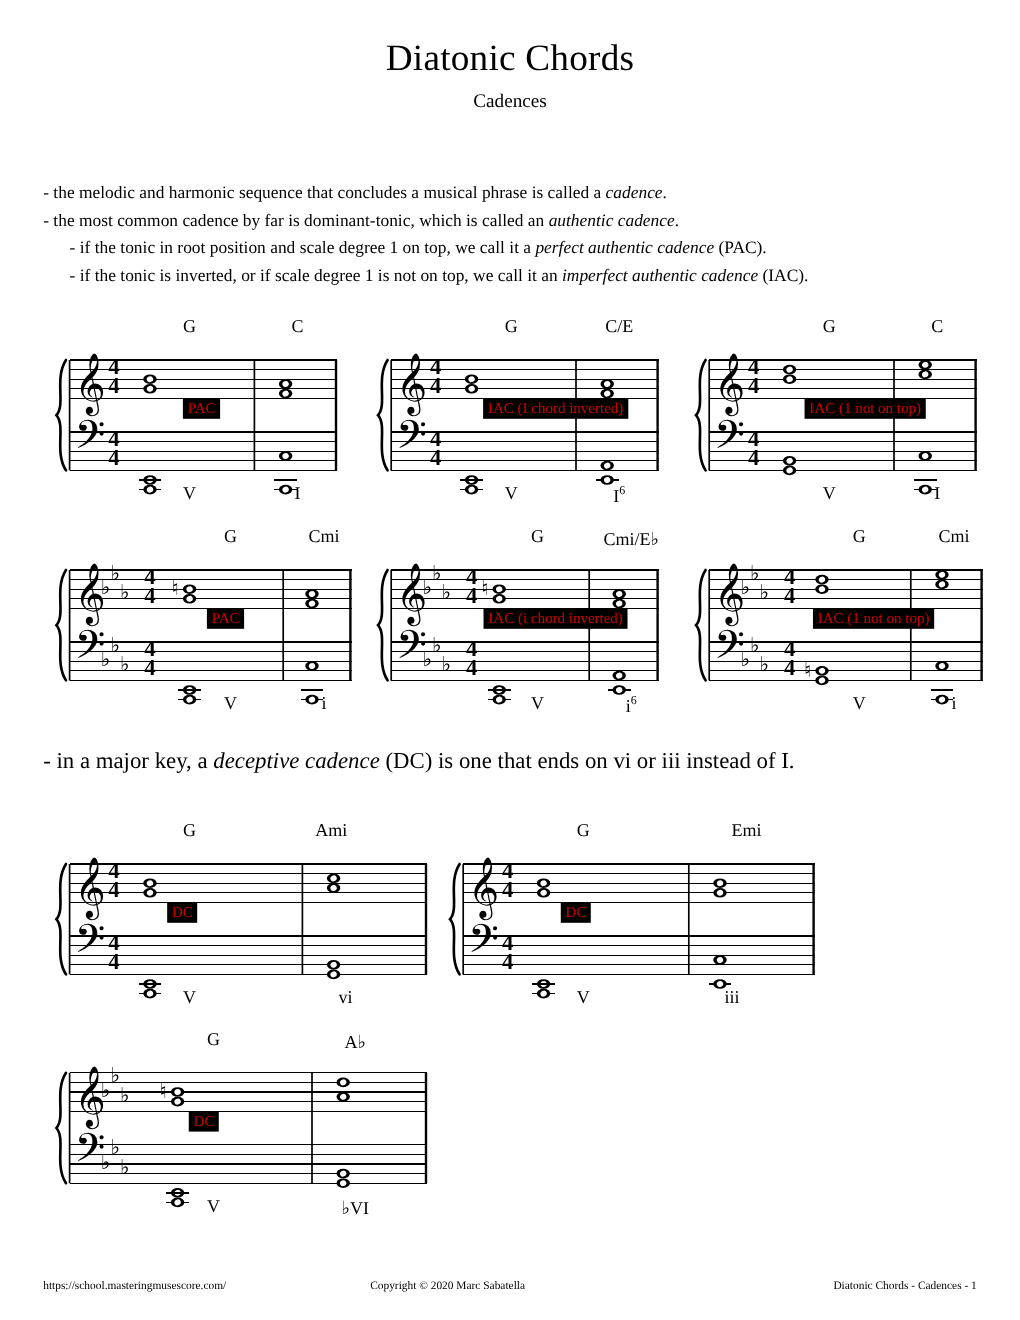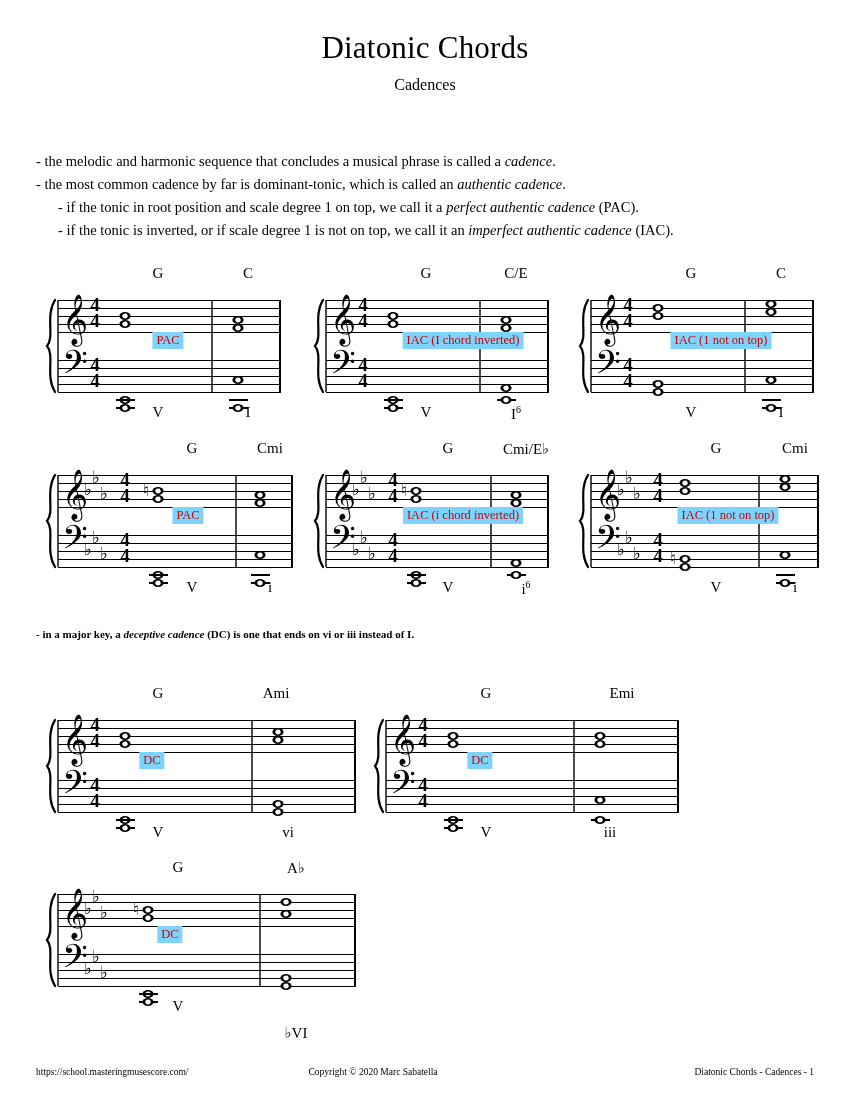--- a/index.html
+++ b/index.html
@@ -13,27 +13,27 @@
   .title{position:absolute;top:30px;left:0;width:850px;text-align:center;
          font-size:31px;font-weight:400;letter-spacing:.2px;}
   .subtitle{position:absolute;top:76px;left:0;width:850px;text-align:center;
             font-size:16px;}
 
   .prose{position:absolute;left:36px;top:150px;width:780px;font-size:14.5px;line-height:23px;}
   .prose .ln{white-space:nowrap;}
   .prose .ind{padding-left:22px;}
   .prose i{font-style:italic;}
 
-  .prose2{position:absolute;left:36px;top:623px;width:780px;font-size:11px;line-height:23px;font-weight:bold;}
+  .prose2{position:absolute;left:36px;top:623px;width:780px;font-size:19px;line-height:23px;}
 
   .sys{position:absolute;}
   .chordlab{position:absolute;font-size:15px;text-align:center;transform:translateX(-50%);white-space:nowrap;}
   .rn{position:absolute;font-size:15px;text-align:center;transform:translateX(-50%);white-space:nowrap;}
   .rn sup{font-size:10px;vertical-align:super;}
-  .hl{position:absolute;background:#7dd3fc;color:#d00000;font-size:12.5px;
+  .hl{position:absolute;background:#000000;color:#d00000;font-size:12.5px;
       padding:1px 4px 2px 4px;white-space:nowrap;line-height:14px;}
 
   .footer{position:absolute;bottom:33px;left:0;width:850px;font-size:9.5px;}
   .footer .l{position:absolute;left:36px;}
   .footer .c{position:absolute;left:0;width:746px;text-align:center;}
   .footer .r{position:absolute;right:36px;}
 
   svg{display:block;}
 </style>
 </head>
@@ -642,21 +642,21 @@
             <ellipse cx="246" cy="119" rx="2.7" ry="2.4" fill="#fff" transform="rotate(-24 246 119)"></ellipse>
           </g>
           <g>
             <ellipse cx="246" cy="127" rx="5.6" ry="4" fill="#000"></ellipse>
             <ellipse cx="246" cy="127" rx="2.7" ry="2.4" fill="#fff" transform="rotate(-24 246 127)"></ellipse>
           </g>
         </svg>
         <div class="chordlab" style="left: 138px; top: 0px;">G</div>
         <div class="rn" style="left: 138px; top: 139px;">V</div>
         <div class="chordlab" style="left: 256px; top: 0px;">A♭</div>
-        <div class="rn" style="left: 256px; top: 139px; margin-top: 26px;">♭VI</div>
+        <div class="rn" style="left: 256px; top: 139px;">♭VI</div>
       </div>
     </div>
 
   <div class="footer">
     <span class="l">https://school.masteringmusescore.com/</span>
     <span class="c">Copyright © 2020 Marc Sabatella</span>
     <span class="r">Diatonic Chords - Cadences - 1</span>
   </div>
 
 <div class="hl" style="left: 168px; top: 332px; transform: translateX(-50%);">PAC</div>

